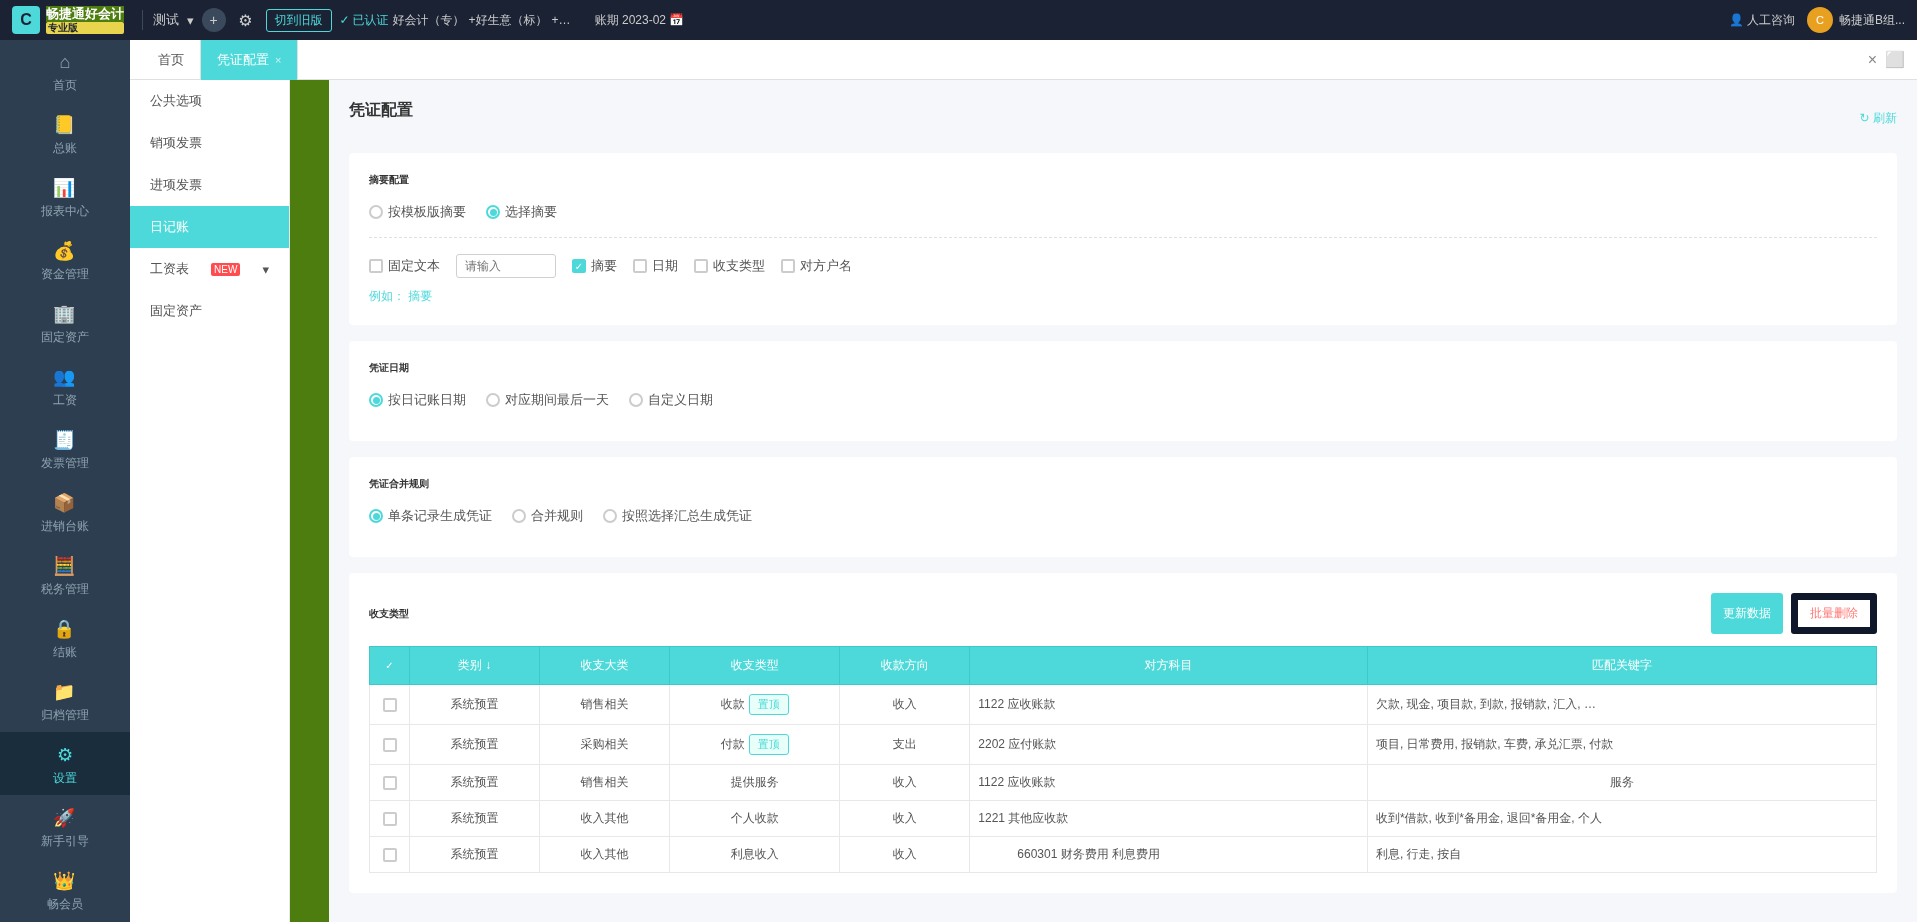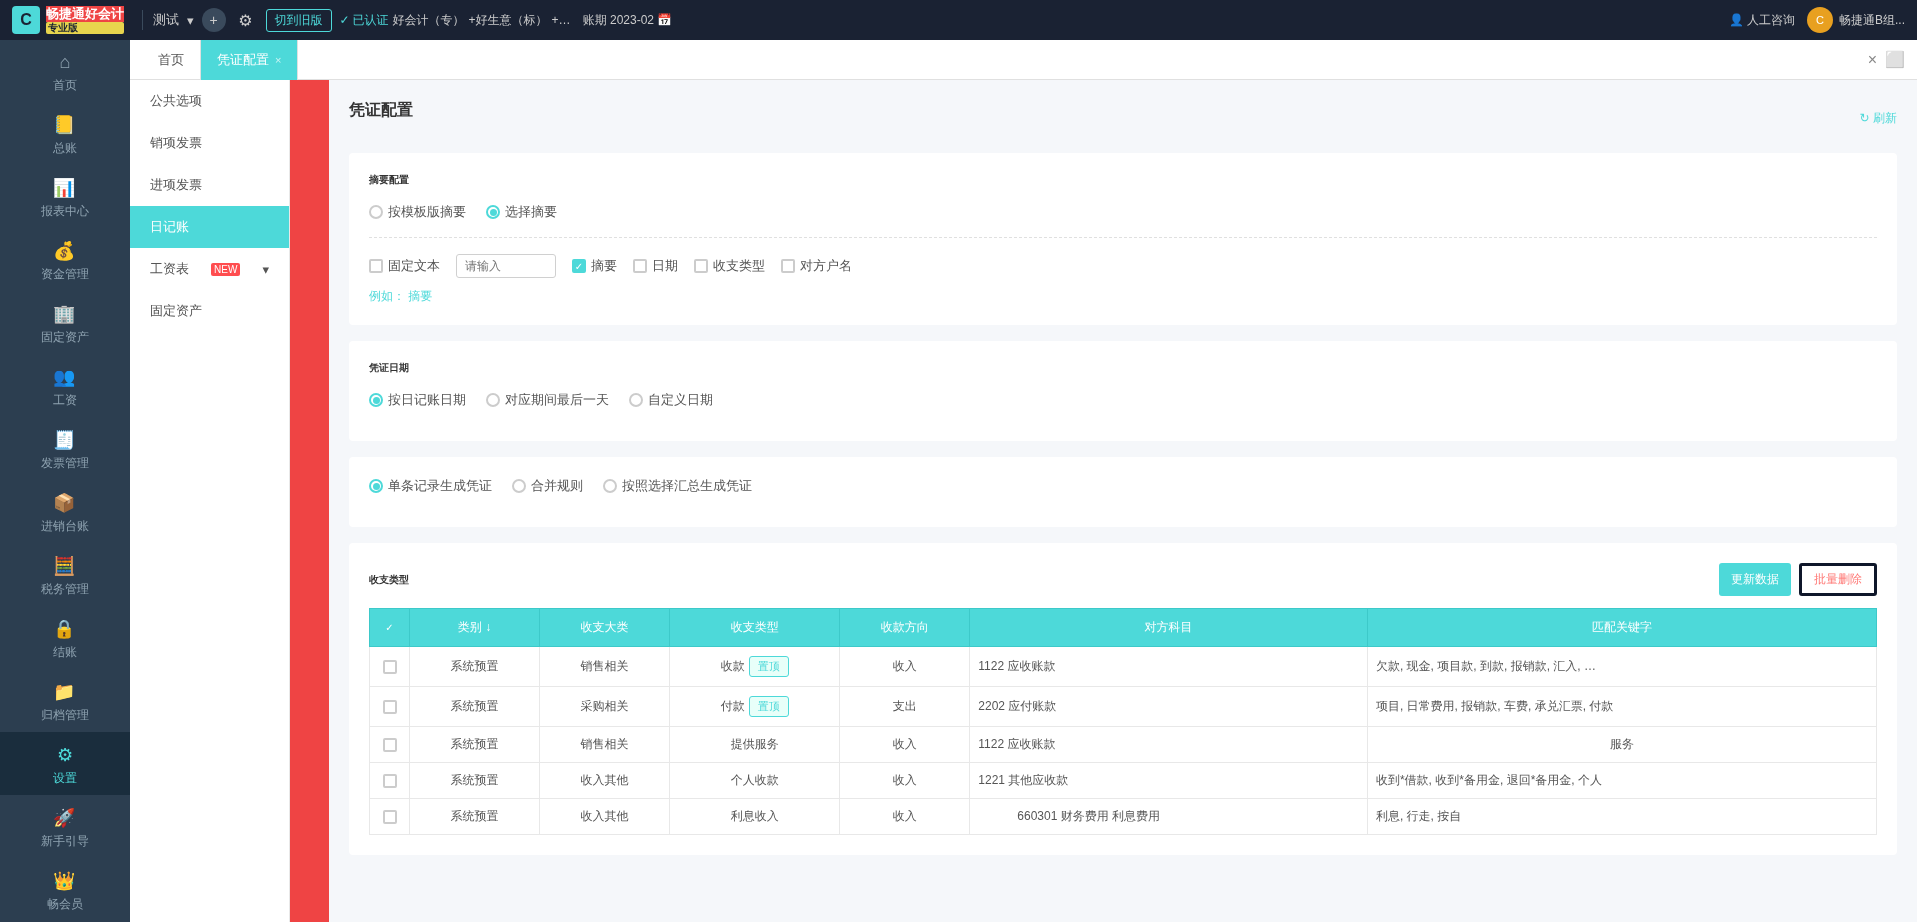--- a/index.html
+++ b/index.html
@@ -16,38 +16,38 @@
     .topbar-center { display: flex; align-items: center; gap: 8px; flex: 1; }
     .topbar-title { color: #ccc; font-size: 13px; }
     .topbar-arrow { color: #ccc; cursor: pointer; }
     .topbar-btn { width: 24px; height: 24px; border-radius: 50%; border: none; background: #3a4a5c; color: #ccc; cursor: pointer; display: flex; align-items: center; justify-content: center; font-size: 14px; }
     .topbar-btn-gear { width: 24px; height: 24px; border-radius: 50%; border: none; background: transparent; color: #ccc; cursor: pointer; font-size: 16px; }
     .topbar-old-btn { border: 1px solid #4dd9d9; background: transparent; color: #4dd9d9; padding: 2px 8px; border-radius: 3px; cursor: pointer; font-size: 12px; }
     .topbar-tags { display: flex; align-items: center; gap: 4px; }
     .topbar-tag { display: flex; align-items: center; gap: 3px; font-size: 12px; }
     .topbar-tag.certified { color: #4dd9d9; }
     .topbar-tag.normal { color: #ccc; }
-    .topbar-period { color: #ccc; font-size: 12px; margin-left: 4px; }
+    .topbar-period { color: #ccc; font-size: 12px; margin-left: 16px; }
     .topbar-right { display: flex; align-items: center; gap: 12px; margin-left: auto; }
     .topbar-service { color: #ccc; font-size: 12px; cursor: pointer; display: flex; align-items: center; gap: 3px; }
     .topbar-user { display: flex; align-items: center; gap: 6px; cursor: pointer; }
     .topbar-avatar { width: 26px; height: 26px; border-radius: 50%; background: #e8a020; display: flex; align-items: center; justify-content: center; color: #fff; font-size: 11px; }
     .topbar-username { color: #ccc; font-size: 12px; }
 
     
     .app-body { display: flex; flex: 1; overflow: hidden; }
 
     
     .sidebar { width: 130px; background: #2c3e50; flex-shrink: 0; display: flex; flex-direction: column; overflow-y: auto; }
     .sidebar-item { display: flex; flex-direction: column; align-items: center; padding: 12px 0 8px; cursor: pointer; color: #8fa3b1; font-size: 12px; gap: 4px; transition: background 0.2s; }
     .sidebar-item.active { background: #1a2d3d; color: #4dd9d9; }
     .sidebar-icon { font-size: 18px; }
 
     
-    .main { flex: 1; display: flex; flex-direction: column; overflow: hidden; background: #ef4444; }
+    .main { flex: 1; display: flex; flex-direction: column; overflow: hidden; background: #4d7c0f; }
 
     
     .tabbar { height: 40px; background: #fff; display: flex; align-items: center; padding: 0 12px; border-bottom: 1px solid #e0e0e0; flex-shrink: 0; gap: 0; }
     .tab { padding: 0 16px; height: 40px; display: flex; align-items: center; gap: 6px; cursor: pointer; font-size: 13px; color: #555; border-right: 1px solid #e0e0e0; }
     .tab.active { background: #4dd9d9; color: #fff; }
     .tab-close { font-size: 11px; cursor: pointer; opacity: 0.7; }
     .tabbar-right { margin-left: auto; display: flex; align-items: center; gap: 8px; }
     .tabbar-icon-btn { background: none; border: none; cursor: pointer; color: #888; font-size: 16px; }
 
     
@@ -90,21 +90,21 @@
     .table-wrapper { width: 100%; overflow-x: auto; }
     .data-table { width: 100%; border-collapse: collapse; font-size: 12px; }
     .data-table th { background: #4dd9d9; color: #fff; padding: 10px 8px; text-align: center; font-weight: normal; border: 1px solid #3dc9c9; }
     .data-table td { padding: 9px 8px; text-align: center; border: 1px solid #e8e8e8; color: #555; background: #fff; }
     .data-table .checkbox-col { width: 40px; }
     .tag-btn { background: #e8fff9; border: 1px solid #4dd9d9; color: #4dd9d9; padding: 2px 8px; border-radius: 3px; cursor: pointer; font-size: 11px; }
 
     .section-header { display: flex; align-items: center; justify-content: space-between; margin-bottom: 12px; }
     .btn-group { display: flex; gap: 8px; }
     .btn-update { background: #4dd9d9; border: none; color: #fff; padding: 5px 12px; border-radius: 3px; cursor: pointer; font-size: 12px; }
-    .btn-delete { background: #fff; border: 3px solid #0f172a; color: #ff7875; padding: 5px 12px; border-radius: 3px; cursor: pointer; font-size: 12px; }
+    .btn-delete { background: #fff; border: 7px solid #0f172a; color: #ff7875; padding: 5px 12px; border-radius: 3px; cursor: pointer; font-size: 12px; }
 
     
     ::-webkit-scrollbar { width: 6px; height: 6px; }
     ::-webkit-scrollbar-track { background: #f0f0f0; }
     ::-webkit-scrollbar-thumb { background: #c0c0c0; border-radius: 3px; }
   </style>
 </head>
 <body>
 
 <div class="topbar">
@@ -309,20 +309,21 @@
               <span>对应期间最后一天</span>
             </label>
             <label class="radio-option">
               <div class="radio-circle"></div>
               <span>自定义日期</span>
             </label>
           </div>
         </div>
 
         <div class="section">
+          <div class="section-title">凭证合并规则</div>
           <div class="radio-group">
             <label class="radio-option">
               <div class="radio-circle checked"></div>
               <span>单条记录生成凭证</span>
             </label>
             <label class="radio-option">
               <div class="radio-circle"></div>
               <span>合并规则</span>
             </label>
             <label class="radio-option">

